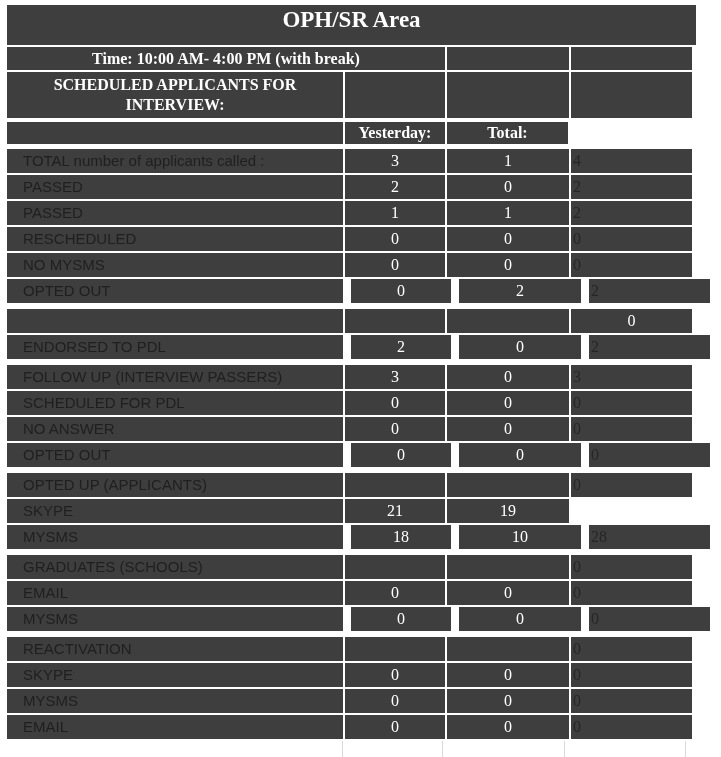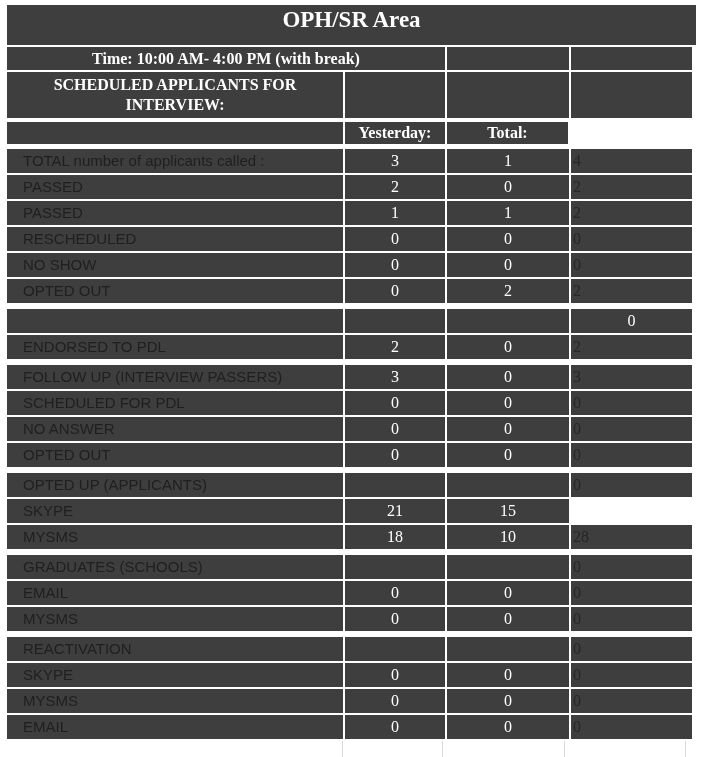--- a/index.html
+++ b/index.html
@@ -18,21 +18,21 @@
     font-size:16px;font-weight:bold;}
   .sched-row{margin-bottom:4px;}
   .sched-row .c{height:46px;}
   .sched-cell{display:flex;flex-direction:column;justify-content:center;text-align:center;
     color:var(--value-text,#ffffff);font-size:16px;font-weight:bold;line-height:20px;}
   .head-row{margin-bottom:5px;}
   .head-row .c{height:22px;}
   .hd{line-height:22px;text-align:center;color:var(--value-text,#ffffff);
     font-size:16px;font-weight:bold;}
 
-  .gap-big{margin-bottom:6px;}
+  .gap-big{margin-bottom:6px;gap:6px;}
   [data-name="rows-container"] .c{height:24px;}
   .label-cell{font-family:"Liberation Sans",sans-serif;font-size:15px;
     color:var(--label-text,#1f1f1f);line-height:24px;padding-left:16px;
     white-space:nowrap;overflow:hidden;}
   .val{font-size:16px;color:var(--value-text,#ffffff);text-align:center;line-height:24px;}
   .total{font-size:16px;color:var(--total-text,#262626);text-align:left;
     padding-left:2px;line-height:24px;}
   .total.hl{color:var(--value-text,#ffffff);text-align:center;padding-left:0;}
 
   .bottom-row{margin-bottom:0;}
@@ -89,21 +89,21 @@
         <div class="c w3 val" data-name="today-value-cell">1</div>
         <div class="c w4 total" data-name="total-value-cell">2</div>
       </div>
       <div class="row" data-name="table-row">
         <div class="c w1 label-cell" data-name="row-label-cell">RESCHEDULED</div>
         <div class="c w2 val" data-name="yesterday-value-cell">0</div>
         <div class="c w3 val" data-name="today-value-cell">0</div>
         <div class="c w4 total" data-name="total-value-cell">0</div>
       </div>
       <div class="row" data-name="table-row">
-        <div class="c w1 label-cell" data-name="row-label-cell">NO SHOW</div>
+        <div class="c w1 label-cell" data-name="row-label-cell">NO MYSMS</div>
         <div class="c w2 val" data-name="yesterday-value-cell">0</div>
         <div class="c w3 val" data-name="today-value-cell">0</div>
         <div class="c w4 total" data-name="total-value-cell">0</div>
       </div>
       <div class="row gap-big" data-name="table-row">
         <div class="c w1 label-cell" data-name="row-label-cell">OPTED OUT</div>
         <div class="c w2 val" data-name="yesterday-value-cell">0</div>
         <div class="c w3 val" data-name="today-value-cell">2</div>
         <div class="c w4 total" data-name="total-value-cell">2</div>
       </div>
@@ -145,21 +145,21 @@
       </div>
       <div class="row" data-name="table-row">
         <div class="c w1 label-cell" data-name="row-label-cell">OPTED UP (APPLICANTS)</div>
         <div class="c w2 val" data-name="yesterday-value-cell"></div>
         <div class="c w3 val" data-name="today-value-cell"></div>
         <div class="c w4 total" data-name="total-value-cell">0</div>
       </div>
       <div class="row" data-name="table-row">
         <div class="c w1 label-cell" data-name="row-label-cell">SKYPE</div>
         <div class="c w2 val" data-name="yesterday-value-cell">21</div>
-        <div class="c w3 val" data-name="today-value-cell">15</div>
+        <div class="c w3 val" data-name="today-value-cell">19</div>
       </div>
       <div class="row gap-big" data-name="table-row">
         <div class="c w1 label-cell" data-name="row-label-cell">MYSMS</div>
         <div class="c w2 val" data-name="yesterday-value-cell">18</div>
         <div class="c w3 val" data-name="today-value-cell">10</div>
         <div class="c w4 total" data-name="total-value-cell">28</div>
       </div>
       <div class="row" data-name="table-row">
         <div class="c w1 label-cell" data-name="row-label-cell">GRADUATES (SCHOOLS)</div>
         <div class="c w2 val" data-name="yesterday-value-cell"></div>

